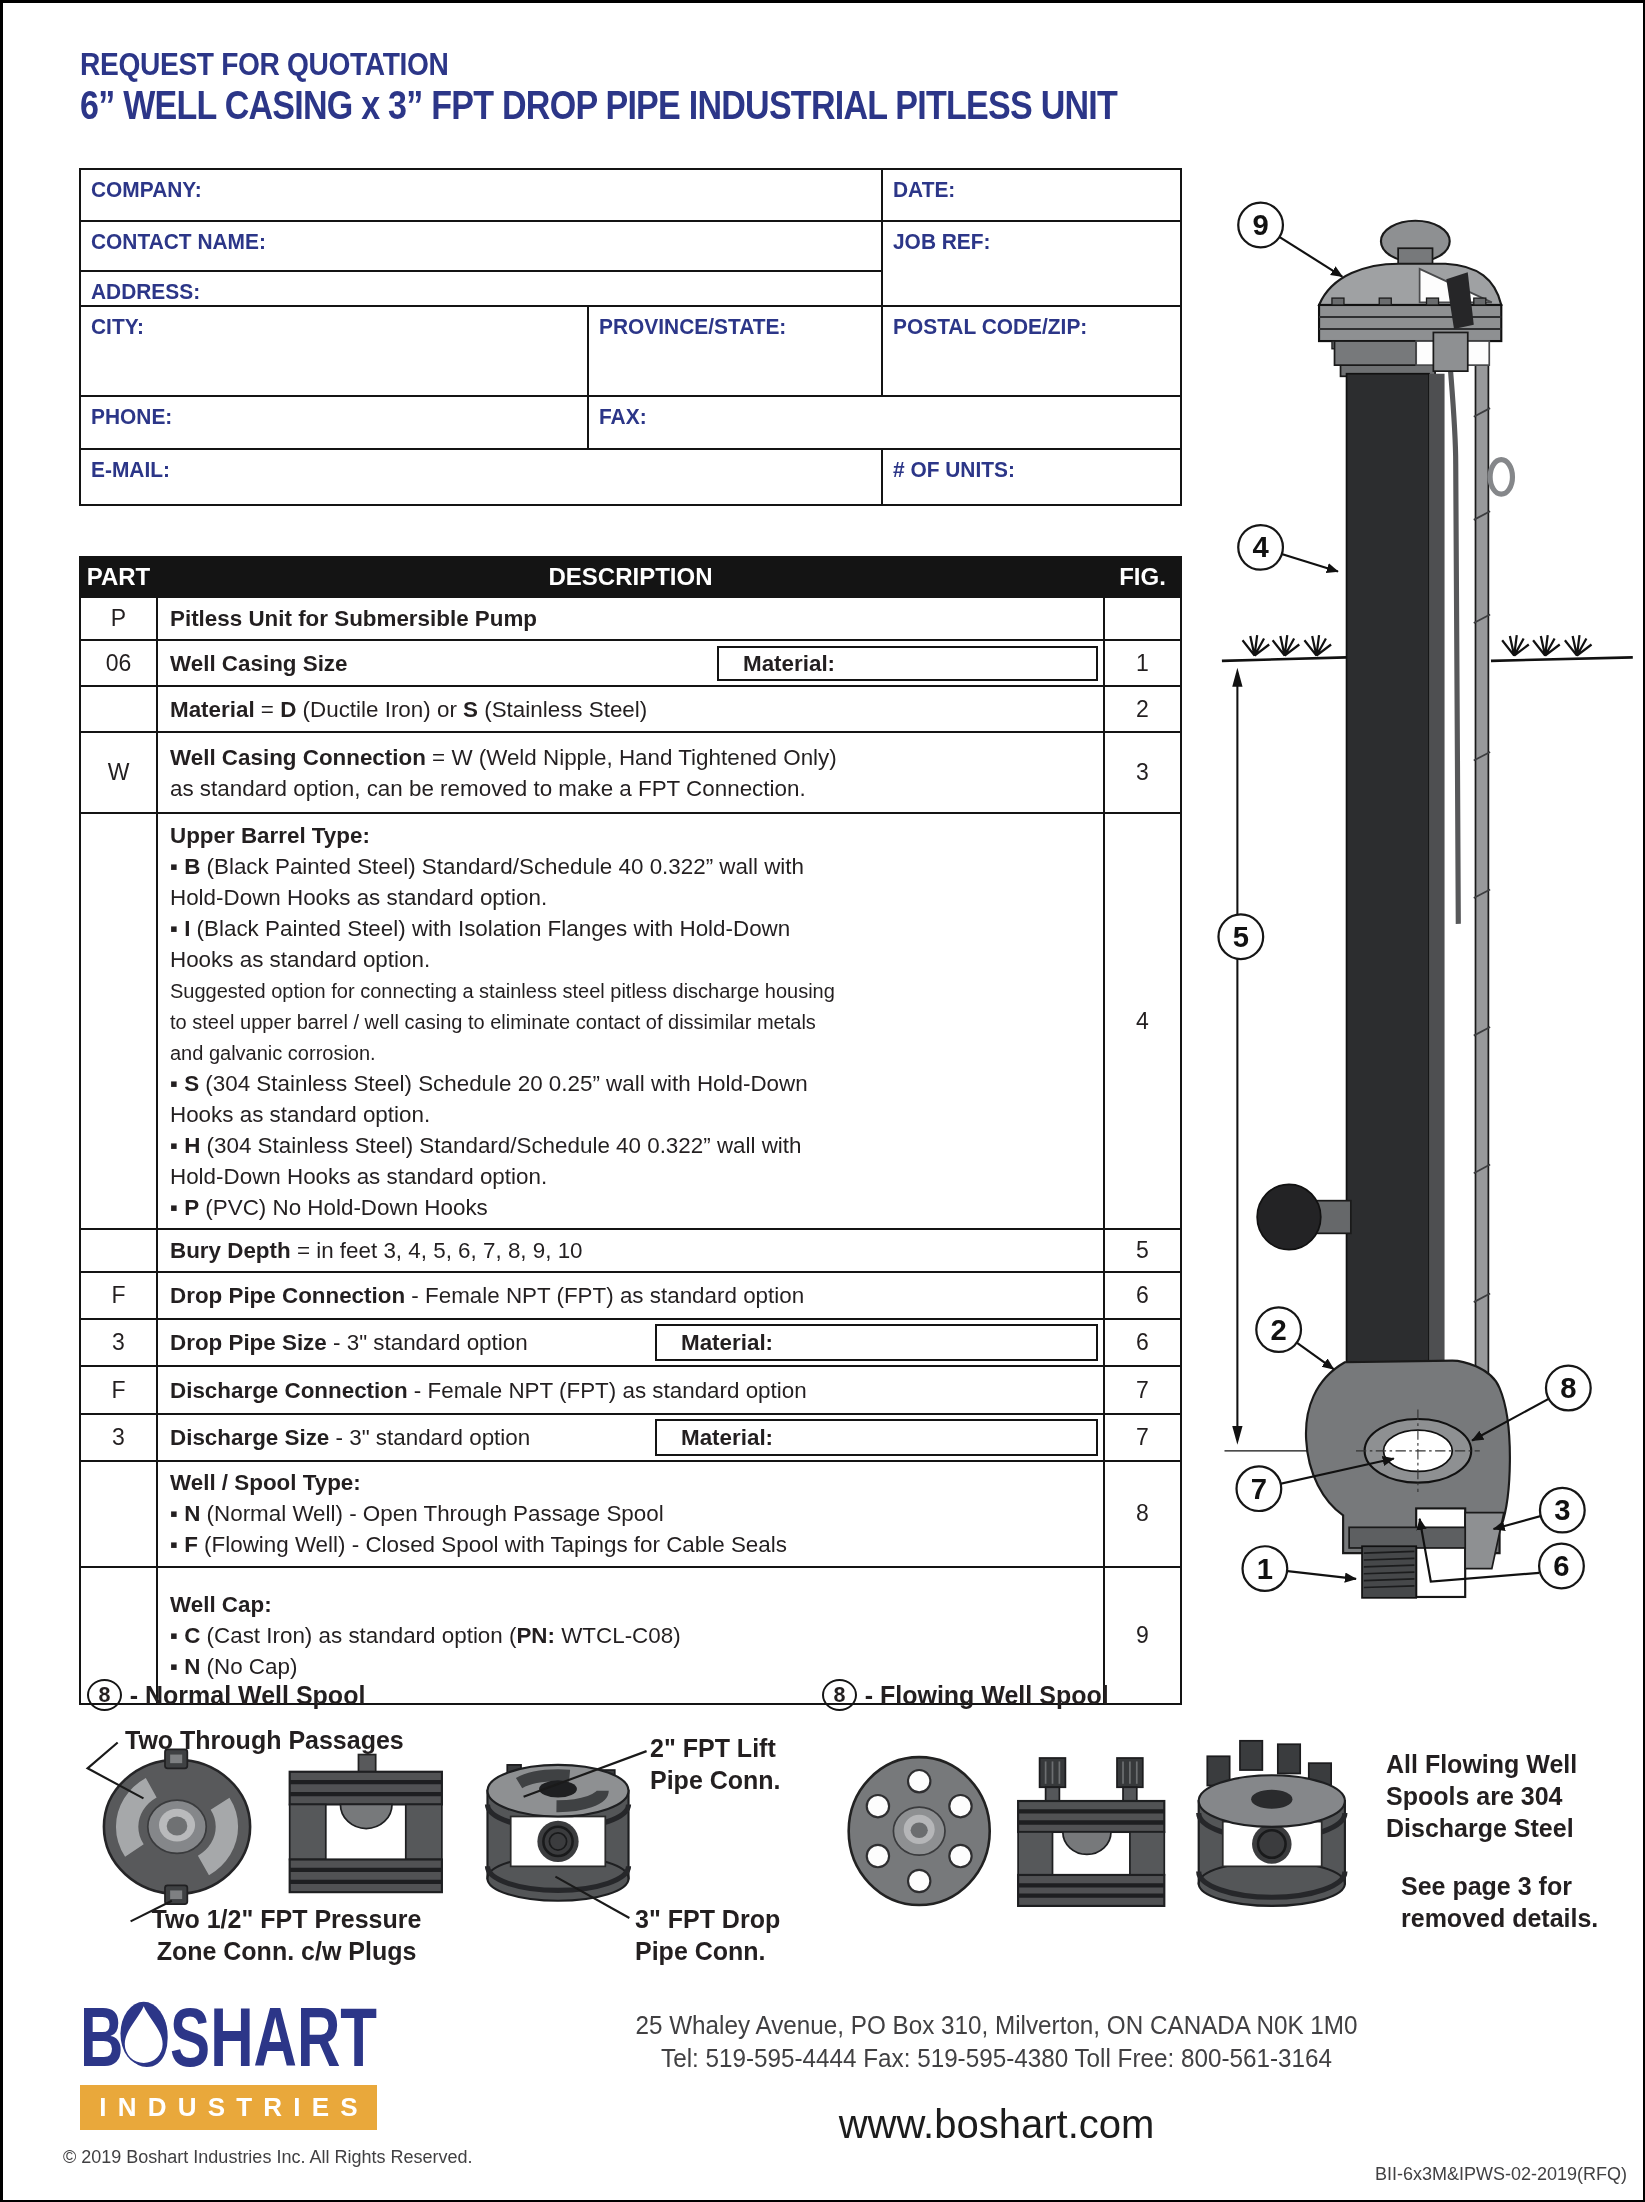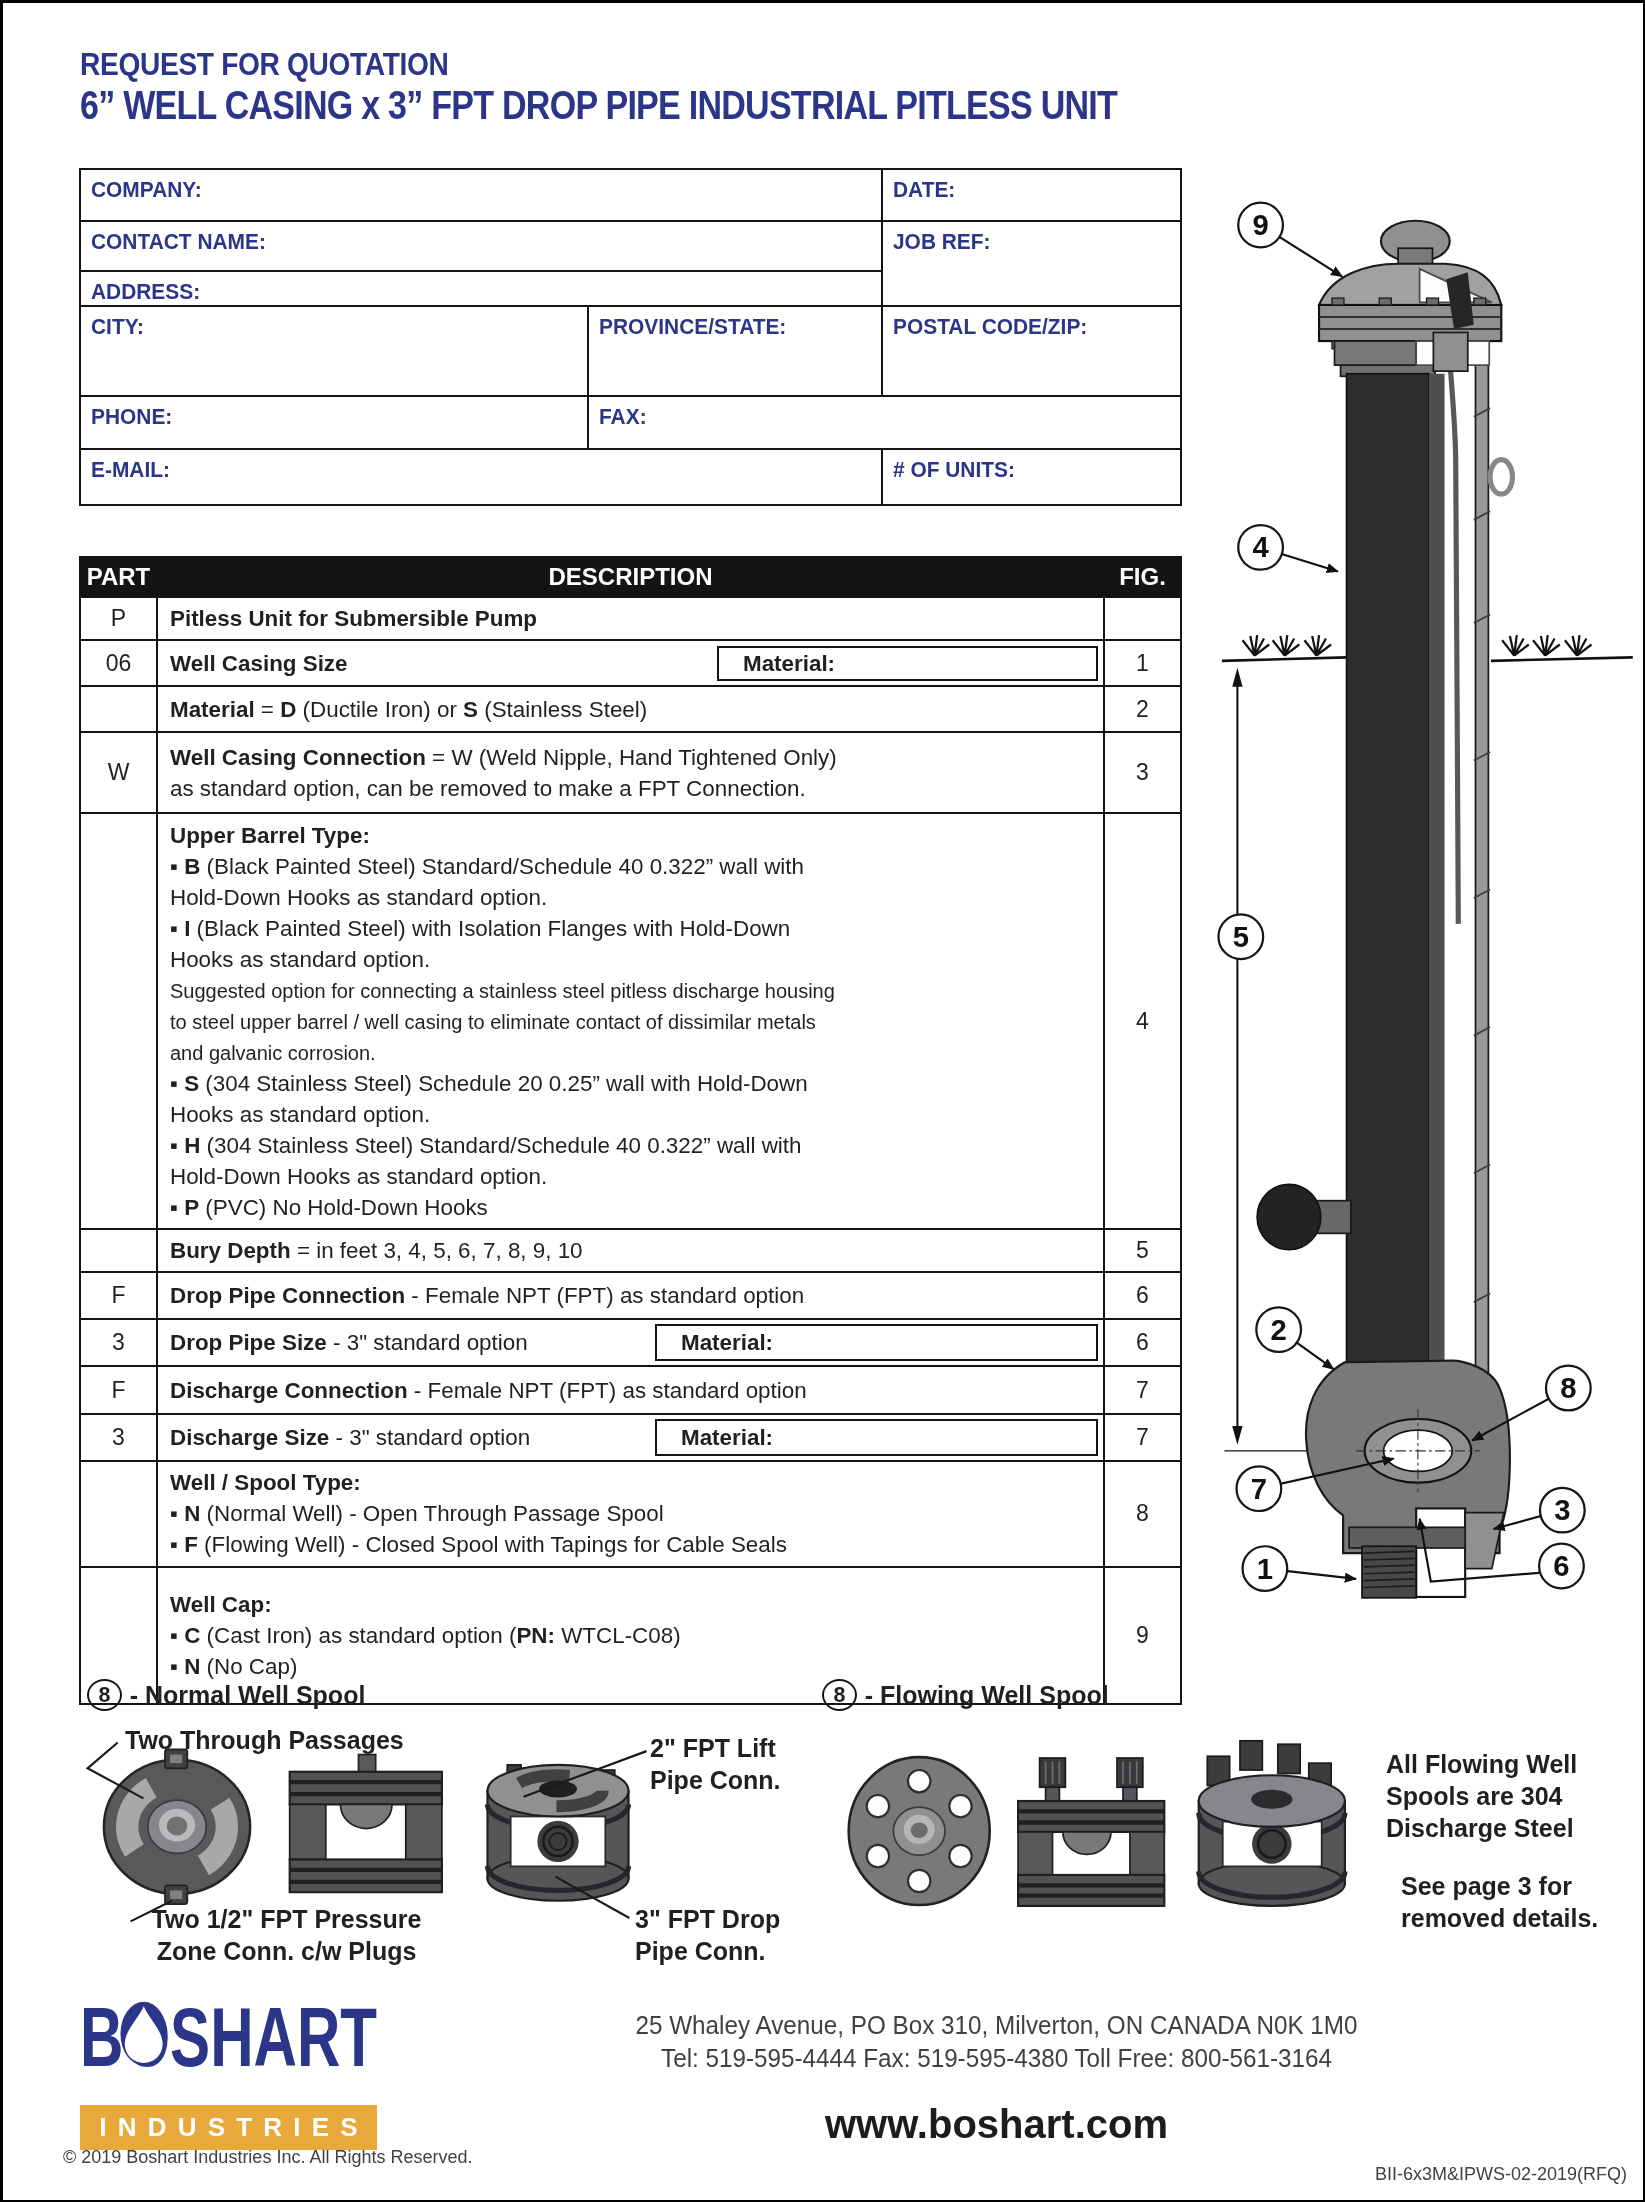--- a/index.html
+++ b/index.html
@@ -33,24 +33,24 @@
        align-items:center;padding-left:24px;font-weight:bold;font-size:22.4px;background:#fff;}
 
   
   .fig-header{display:flex;align-items:center;gap:7.7px;font-weight:bold;font-size:25px;white-space:nowrap;}
   .badge{display:inline-flex;align-items:center;justify-content:center;width:31px;height:28px;
          border:2.6px solid #141414;border-radius:50%;font-weight:bold;font-size:21.5px;flex:0 0 auto;}
   .figlabel{font-weight:bold;font-size:25px;line-height:32px;white-space:nowrap;}
   .center{text-align:center;}
 
   
-  .gold-band{left:77px;top:2082px;width:297px;height:45px;display:flex;align-items:center;justify-content:center;margin-top:20px;}
+  .gold-band{left:77px;top:2082px;width:297px;height:45px;display:flex;align-items:center;justify-content:center;}
   .gold-band span{color:#fff;font-weight:bold;font-size:26px;letter-spacing:11.2px;text-indent:11.2px;white-space:nowrap;}
   .addr{font-size:25px;color:#414042;white-space:nowrap;transform:scaleX(.97);transform-origin:50% 0;}
-  .site{font-size:40px;font-weight:bold;color:#1c1c1c;white-space:nowrap;}
+  .site{font-size:40px;font-weight:normal;color:#1c1c1c;white-space:nowrap;}
   .tiny{font-size:18px;color:#414042;white-space:nowrap;}
 </style>
 </head>
 <body>
 
 <div class="page">
 
   <div class="abs eyebrow" style="color:#2c3688">REQUEST FOR QUOTATION</div>
   <div class="abs doc-title" style="color:#2c3688">6” WELL CASING x 3” FPT DROP PIPE INDUSTRIAL PITLESS UNIT</div>
 

